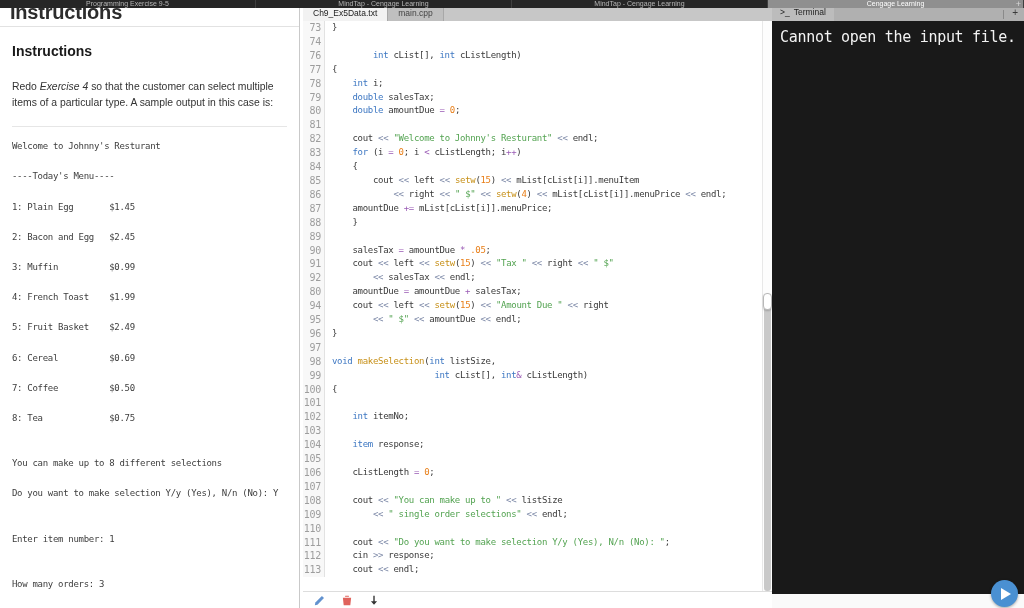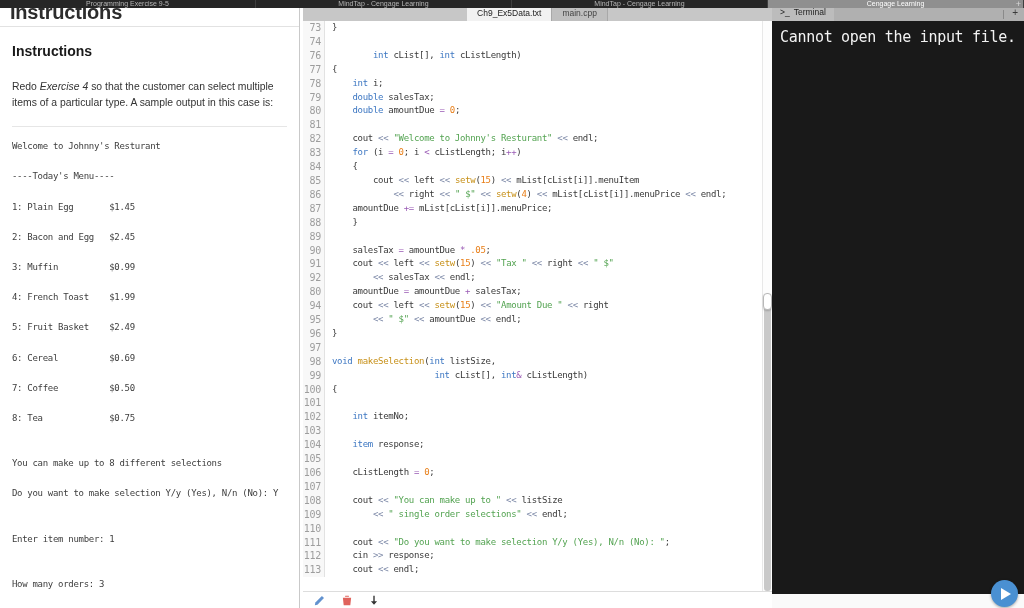--- a/index.html
+++ b/index.html
@@ -25,21 +25,21 @@
   .section h2 { margin-top:16px; font-size:14px; font-weight:bold; color:#1a1a1a; }
   .section p { margin-top:20px; font-size:10.4px; line-height:1.55; color:#333; width:278px; }
   .divider { margin-top:15px; border-top:1px solid #e6e6e6; height:0; }
   pre.sample { margin-top:12px; font-family:"DejaVu Sans Mono", monospace;
                font-size:9px; line-height:15.1px; letter-spacing:-0.3px;
                color:#3d3d3d; white-space:pre; }
 
   
   #editor { position:absolute; left:303px; top:8px; width:469px; height:600px; background:#fff; }
   .file-tabs { position:absolute; top:0; left:0; right:0; height:19px; background:#c7c7c7;
-               display:flex; overflow:hidden;justify-content:center; }
+               display:flex; overflow:hidden; }
   .ftab { padding:0 10px; font-size:8.5px; color:#444; background:#bfbfbf;
           border-right:1px solid #a8a8a8; white-space:nowrap; }
   .ftab span { display:inline-block; margin-top:-2px; }
   .ftab.active { background:#f2f2f2; color:#222; }
   .code-area { position:absolute; top:13px; left:0; right:10px; bottom:17px;
                overflow:hidden; background:#fff; }
   .row { display:flex; height:13.92px; line-height:13.92px; }
   .ln  { width:22px; min-width:22px; text-align:right; padding-right:3px;
          font-family:"DejaVu Sans Mono", monospace; font-size:10px; letter-spacing:-0.3px;
          color:#9d9d9d; background:#f8f8f8; border-right:1px solid #e2e2e2; }

